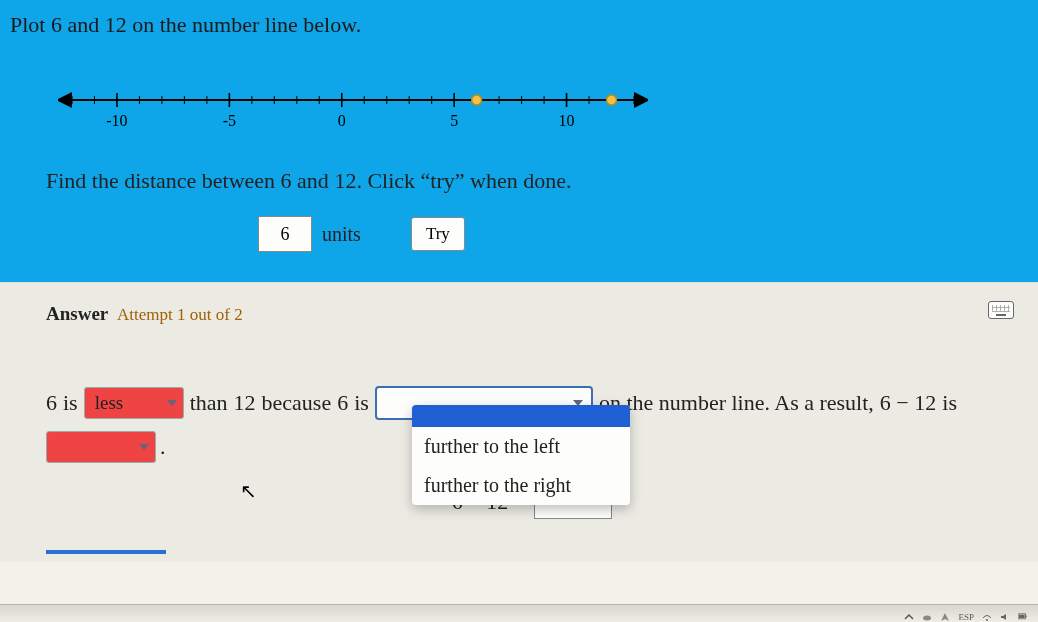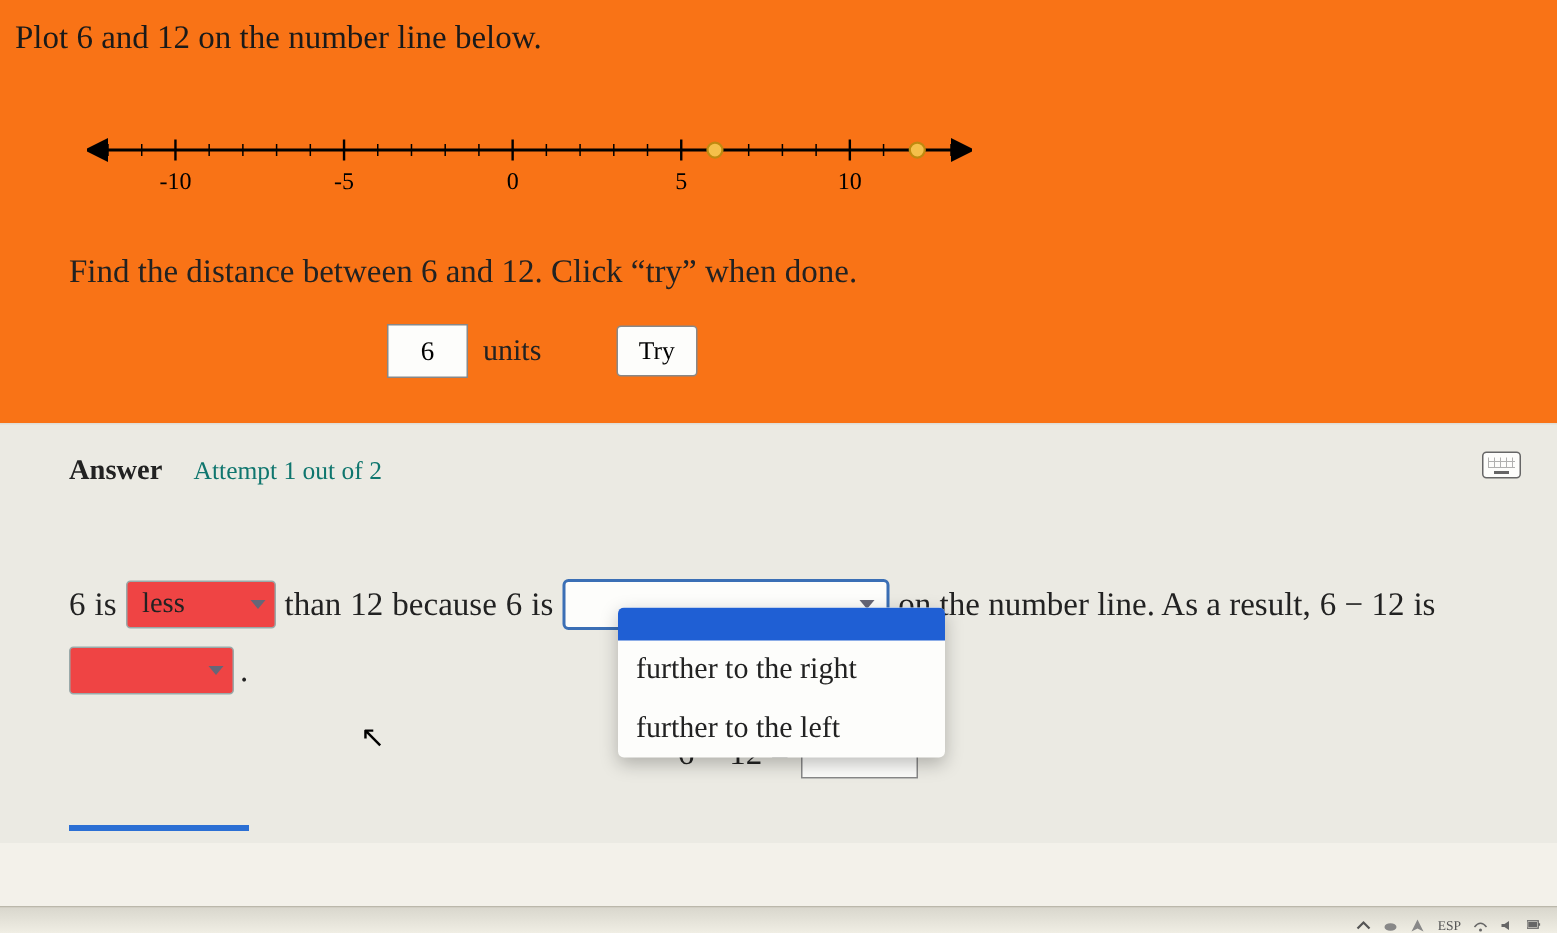--- a/index.html
+++ b/index.html
@@ -8,21 +8,21 @@
     font-family: Georgia, 'Times New Roman', serif;
     background: #f3f1ea;
     color: #222;
     width: 1038px;
     height: 622px;
     overflow: hidden;
     position: relative;
   }
   .section-top {
     padding: 12px 20px 30px 10px;
-    background: #f97316;
+    background: #0ea5e9;
   }
   .instruction {
     font-size: 22px;
     color: #1a1a1a;
   }
   .number-line-wrap {
     margin: 50px 0 30px 48px;
   }
   .number-line {
     position: relative;
@@ -64,21 +64,21 @@
     position: relative;
     padding: 20px 20px 20px 46px;
     background: #ebeae3;
     border-top: 1px solid rgba(0,0,0,0.05);
     height: 280px;
   }
   .answer-header {
     font-size: 19px;
   }
   .answer-label { font-weight: bold; margin-top: 24px; }
-  .attempt { color: #0f766e; margin-left: 16px; font-size: 17px; }
+  .attempt { color: #a16207; margin-left: 4px; font-size: 17px; }
   .keyboard-icon {
     position: absolute;
     right: 24px;
     top: 18px;
     width: 26px;
     height: 18px;
     border: 1.5px solid #666;
     border-radius: 3px;
     background: #fdfdfb;
   }
@@ -313,22 +313,22 @@
   <div style="display:flex;align-items:center;gap:4px;font-size:22px;margin-top:4px">
     <span class="select-small empty">
       <span></span>
       <span class="chev"></span>
     </span>
     <span> .</span>
   </div>
 
   <div class="dropdown-menu">
     <div class="dropdown-selected"></div>
+    <div class="dropdown-item">further to the left</div>
     <div class="dropdown-item">further to the right</div>
-    <div class="dropdown-item">further to the left</div>
   </div>
 
   <div class="eq-row">
     <span>6 − 12 =</span>
     <span class="eq-input"></span>
     <span class="cursor-arrow">↖</span>
   </div>
 
   <div class="submit-underline"></div>
 </div>

